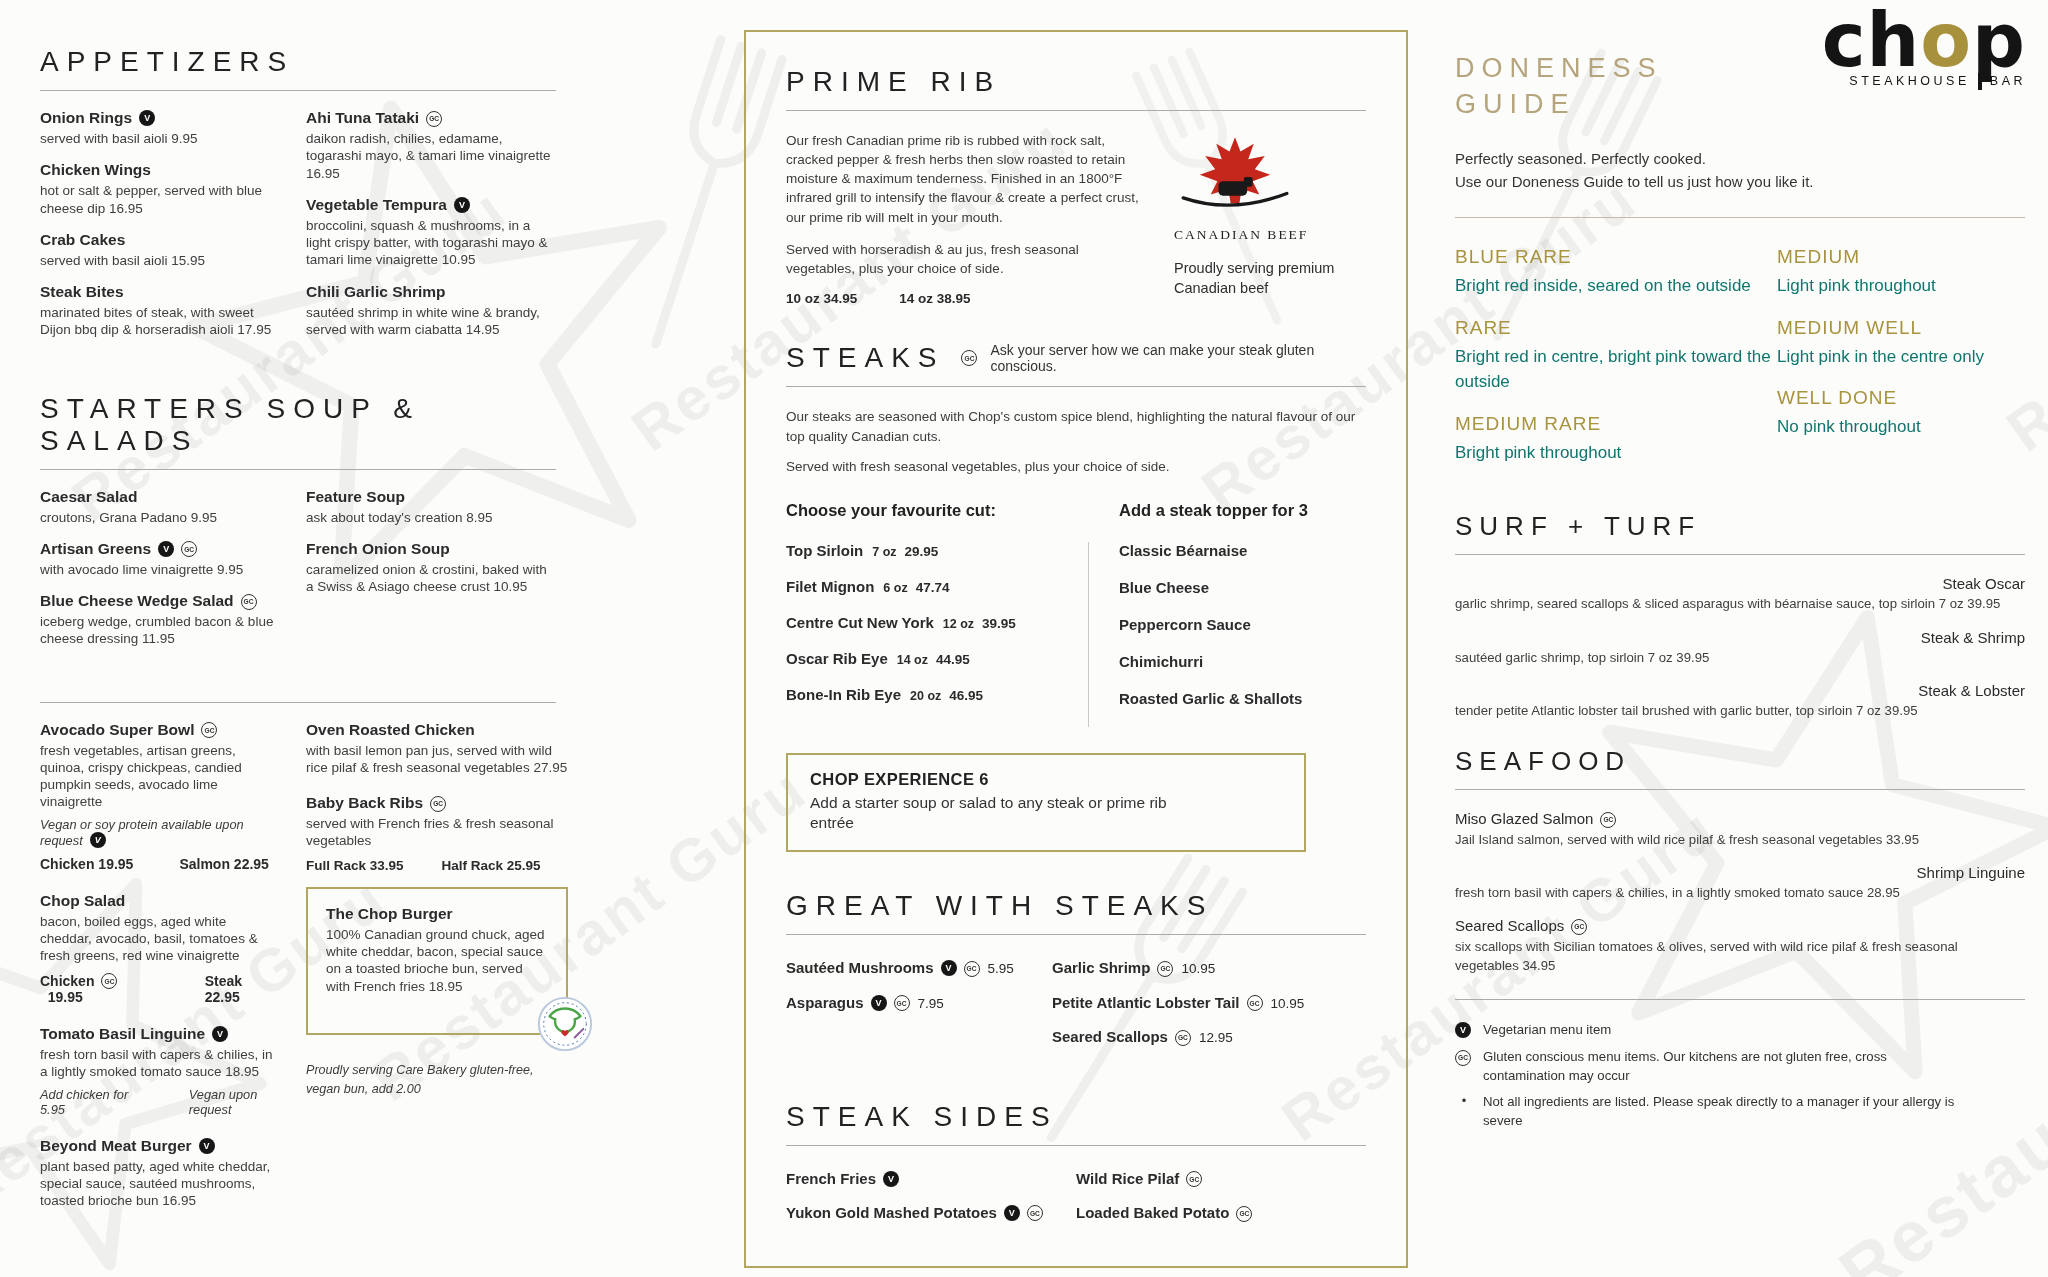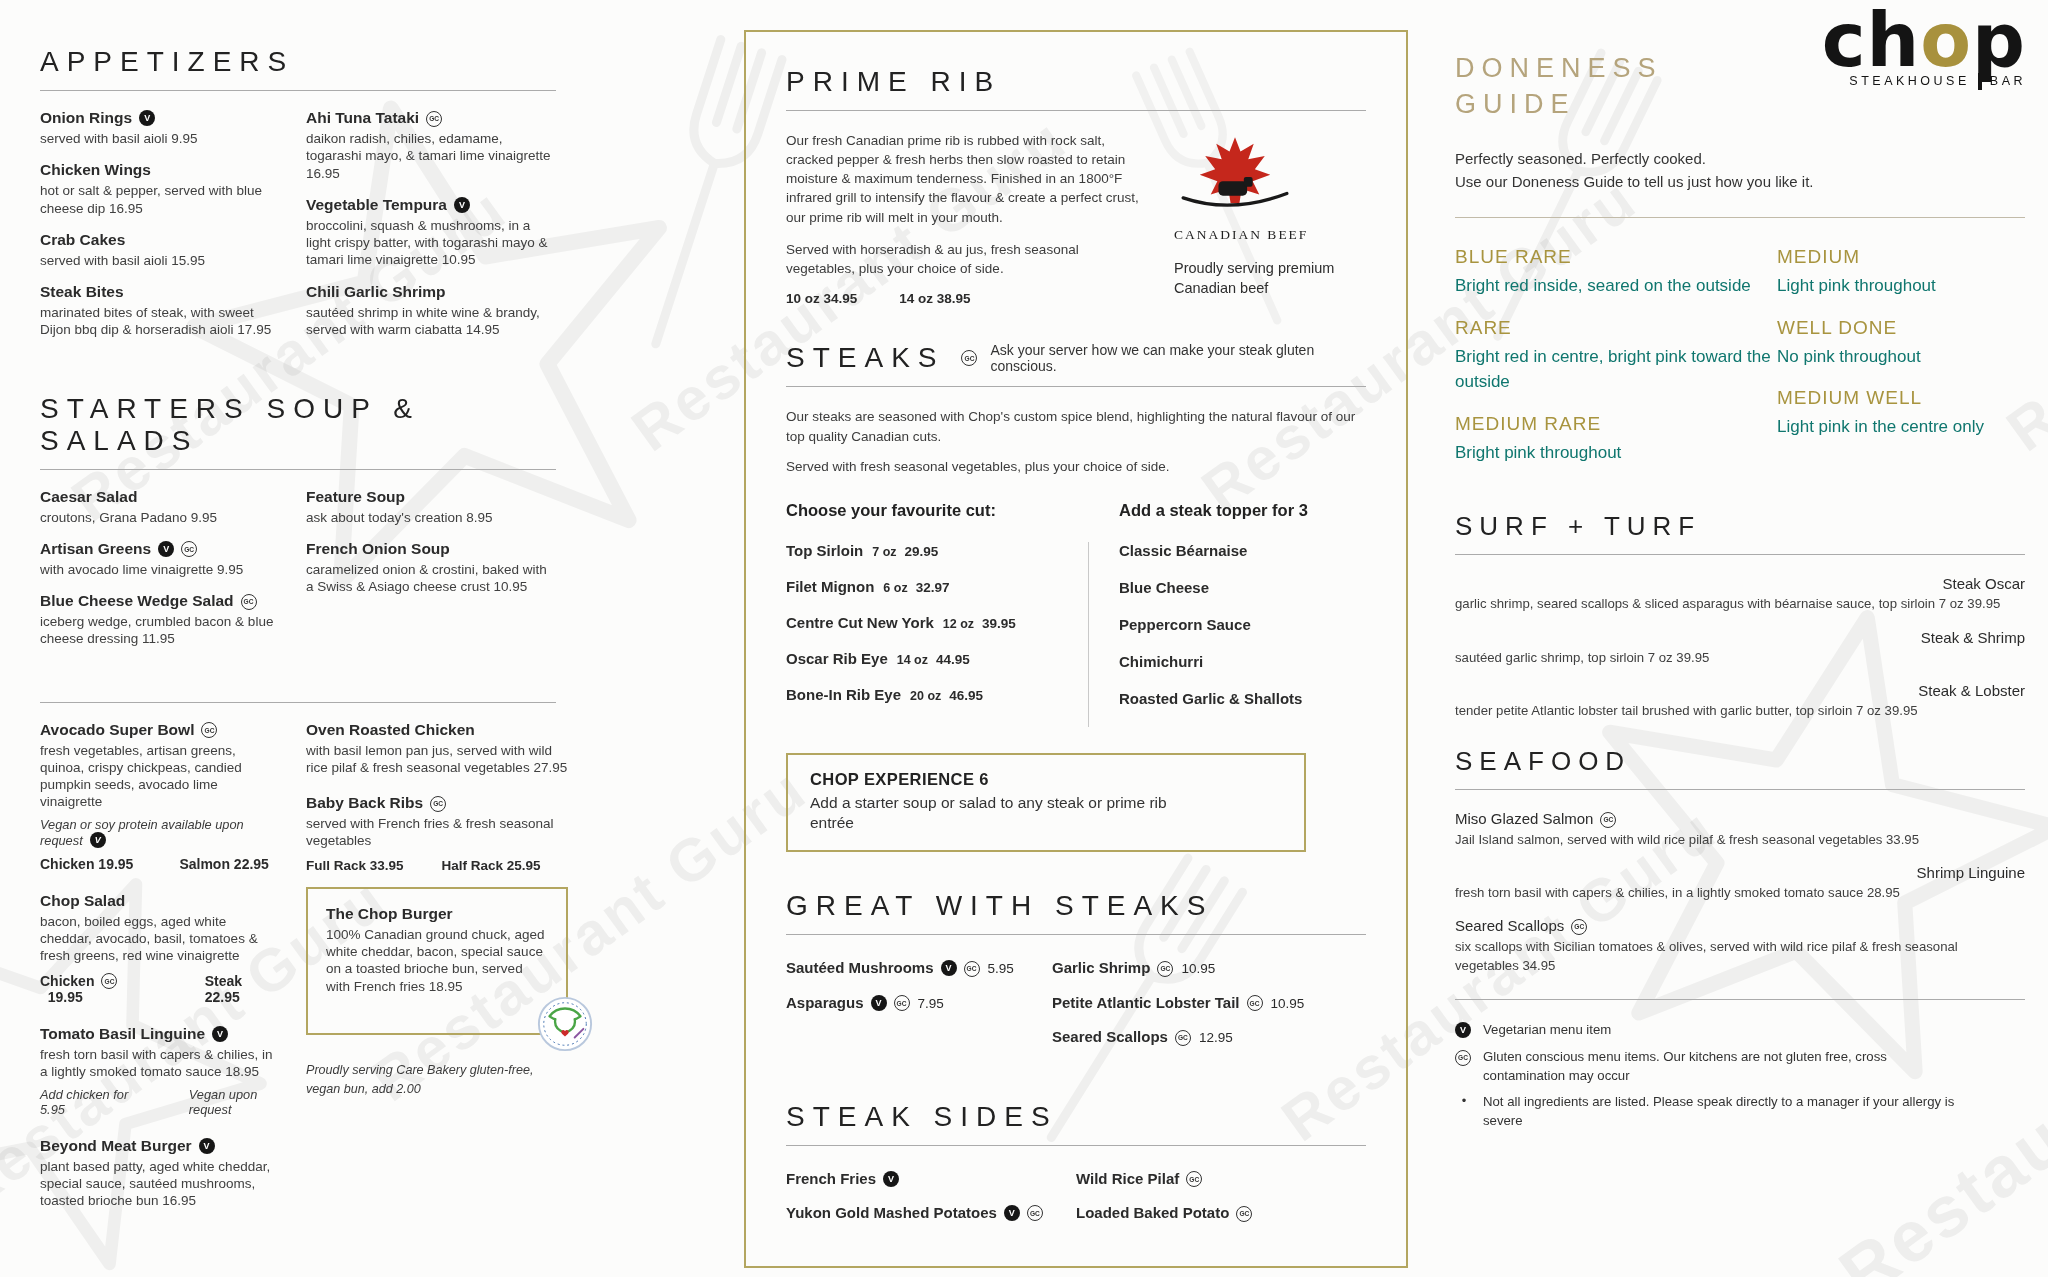--- a/index.html
+++ b/index.html
@@ -338,21 +338,21 @@
       <p>Our steaks are seasoned with Chop's custom spice blend, highlighting the natural flavour of our top quality Canadian cuts.</p>
       <p>Served with fresh seasonal vegetables, plus your choice of side.</p>
     </div>
     <div class="heads-row">
       <div class="hr1">Choose your favourite cut:</div>
       <div class="hr2">Add a steak topper for 3</div>
     </div>
     <div class="lists-row">
       <div class="cut-list">
         <div class="cut"><span>Top Sirloin</span><span class="sz">7 oz</span><span class="pr">29.95</span></div>
-        <div class="cut"><span>Filet Mignon</span><span class="sz">6 oz</span><span class="pr">32.97</span></div>
+        <div class="cut"><span>Filet Mignon</span><span class="sz">6 oz</span><span class="pr">47.74</span></div>
         <div class="cut"><span>Centre Cut New York</span><span class="sz">12 oz</span><span class="pr">39.95</span></div>
         <div class="cut"><span>Oscar Rib Eye</span><span class="sz">14 oz</span><span class="pr">44.95</span></div>
         <div class="cut"><span>Bone-In Rib Eye</span><span class="sz">20 oz</span><span class="pr">46.95</span></div>
       </div>
       <div class="topper-list">
         <div class="topper">Classic Béarnaise</div>
         <div class="topper">Blue Cheese</div>
         <div class="topper">Peppercorn Sauce</div>
         <div class="topper">Chimichurri</div>
         <div class="topper">Roasted Garlic &amp; Shallots</div>
@@ -422,26 +422,26 @@
           <div class="dg-label">MEDIUM RARE</div>
           <div class="dg-desc">Bright pink throughout</div>
         </div>
       </div>
       <div class="dg-c2">
         <div class="dg-level">
           <div class="dg-label">MEDIUM</div>
           <div class="dg-desc">Light pink throughout</div>
         </div>
         <div class="dg-level">
+          <div class="dg-label">MEDIUM WELL</div>
+          <div class="dg-desc">Light pink in the centre only</div>
+        </div>
+        <div class="dg-level">
           <div class="dg-label">WELL DONE</div>
           <div class="dg-desc">No pink throughout</div>
-        </div>
-        <div class="dg-level">
-          <div class="dg-label">MEDIUM WELL</div>
-          <div class="dg-desc">Light pink in the centre only</div>
         </div>
       </div>
     </div>
   </div>
 
   <div style="margin-top:28px;">
     <div class="r-sec-title">SURF + TURF</div>
     <div class="rule"></div>
     <div style="margin-top:20px;">
       <div class="r-item">

